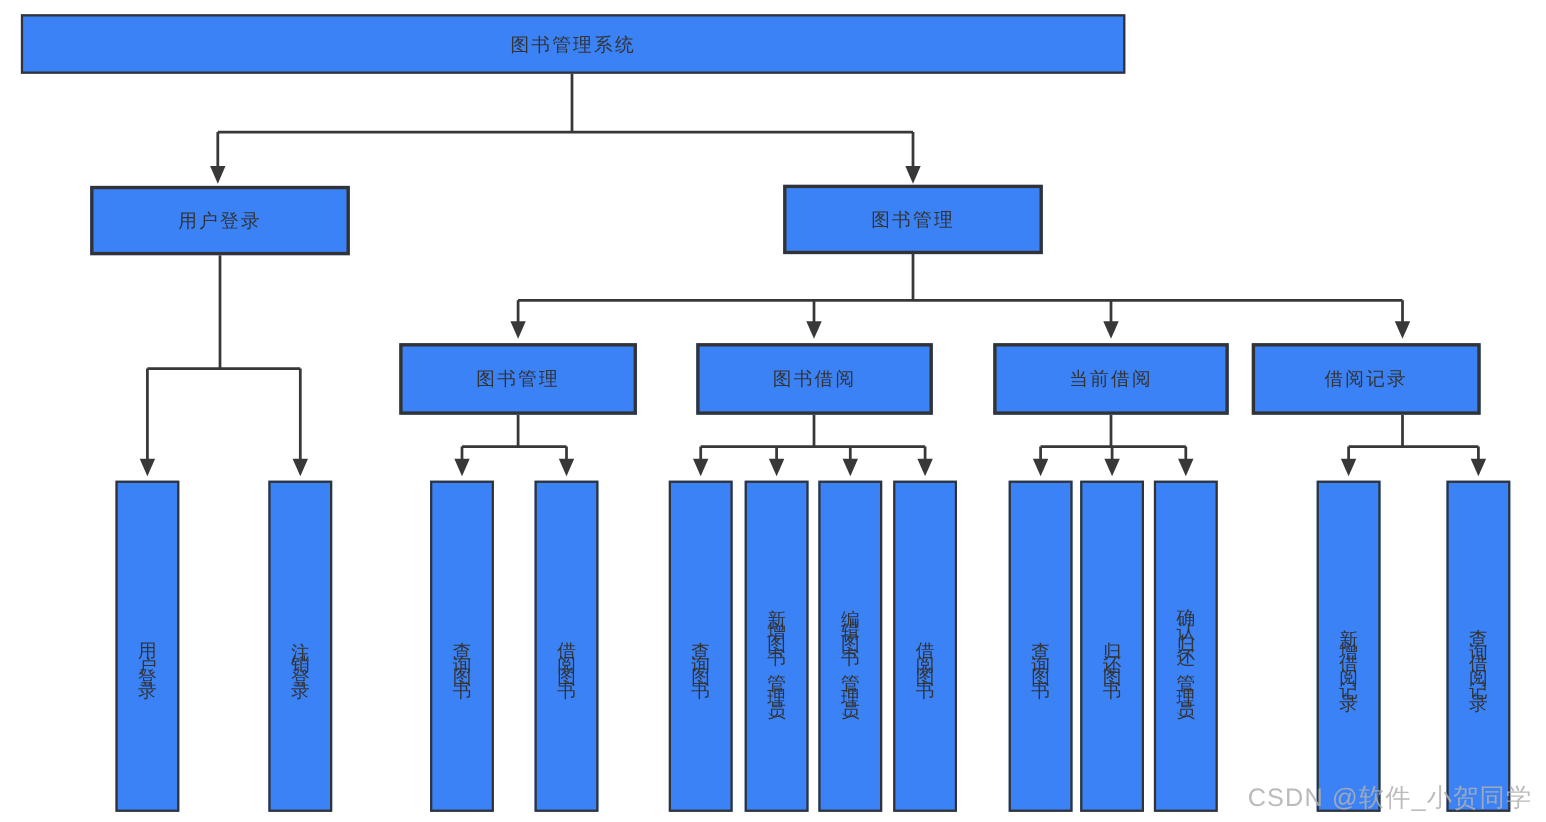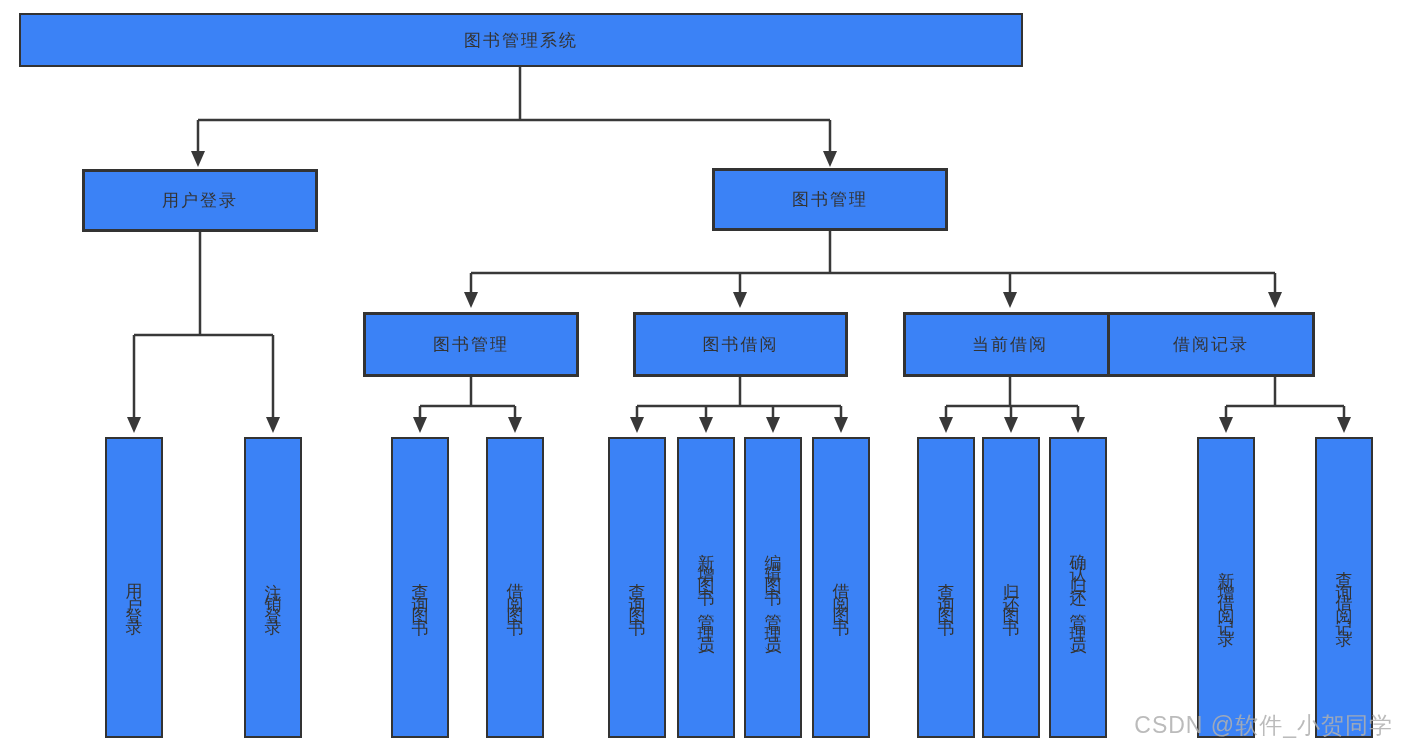--- a/index.html
+++ b/index.html
@@ -125,21 +125,21 @@
 
   <div class="node" style="left:363px;top:312px;width:216px;height:65px;">
     <span class="lbl">图书管理</span>
   </div>
   <div class="node" style="left:633px;top:312px;width:215px;height:65px;">
     <span class="lbl">图书借阅</span>
   </div>
   <div class="node" style="left:903px;top:312px;width:214px;height:65px;">
     <span class="lbl">当前借阅</span>
   </div>
-  <div class="node" style="left:1107px;top:312px;width:208px;height:65px;text-align:center;">
+  <div class="node" style="left:1138px;top:312px;width:208px;height:65px;text-align:center;">
     <span class="lbl">借阅记录</span>
   </div>
 
   <div class="node leaf" style="left:105px;top:437px;width:58px;height:301px;">
     <span class="lbl">用户登录</span>
   </div>
   <div class="node leaf" style="left:244px;top:437px;width:58px;height:301px;">
     <span class="lbl">注销登录</span>
   </div>
 

